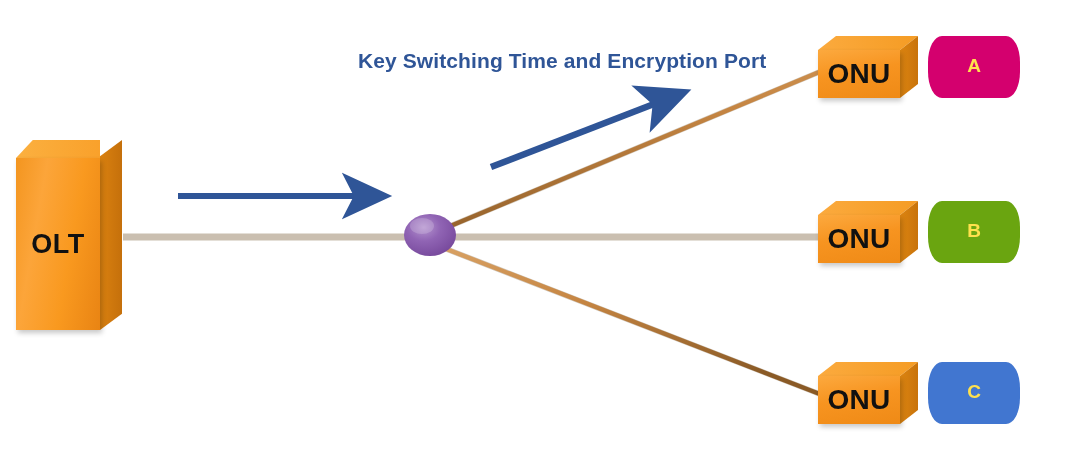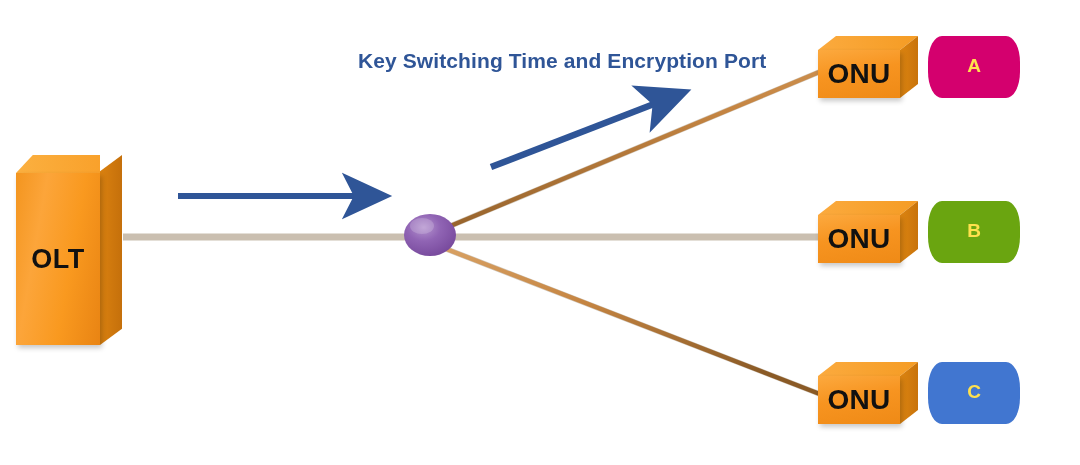--- a/index.html
+++ b/index.html
@@ -56,21 +56,20 @@
     font-family: "Liberation Sans", sans-serif;
     box-shadow: 2px 3px 5px rgba(0,0,0,0.22);
   }
 
   
   #olt-node {
     left: 16px;
     top: 140px;
     width: 116px;
     height: 190px;
-    margin-top: 15px;
   }
   #olt-node .face-front {
     left: 0px;
     top: 18px;
     width: 84px;
     height: 172px;
     background: linear-gradient(100deg, #f3951f 0%, #fca53a 28%, #f9991f 62%, #e98413 100%);
     font-size: 27px;
     letter-spacing: 0.5px;
   }

